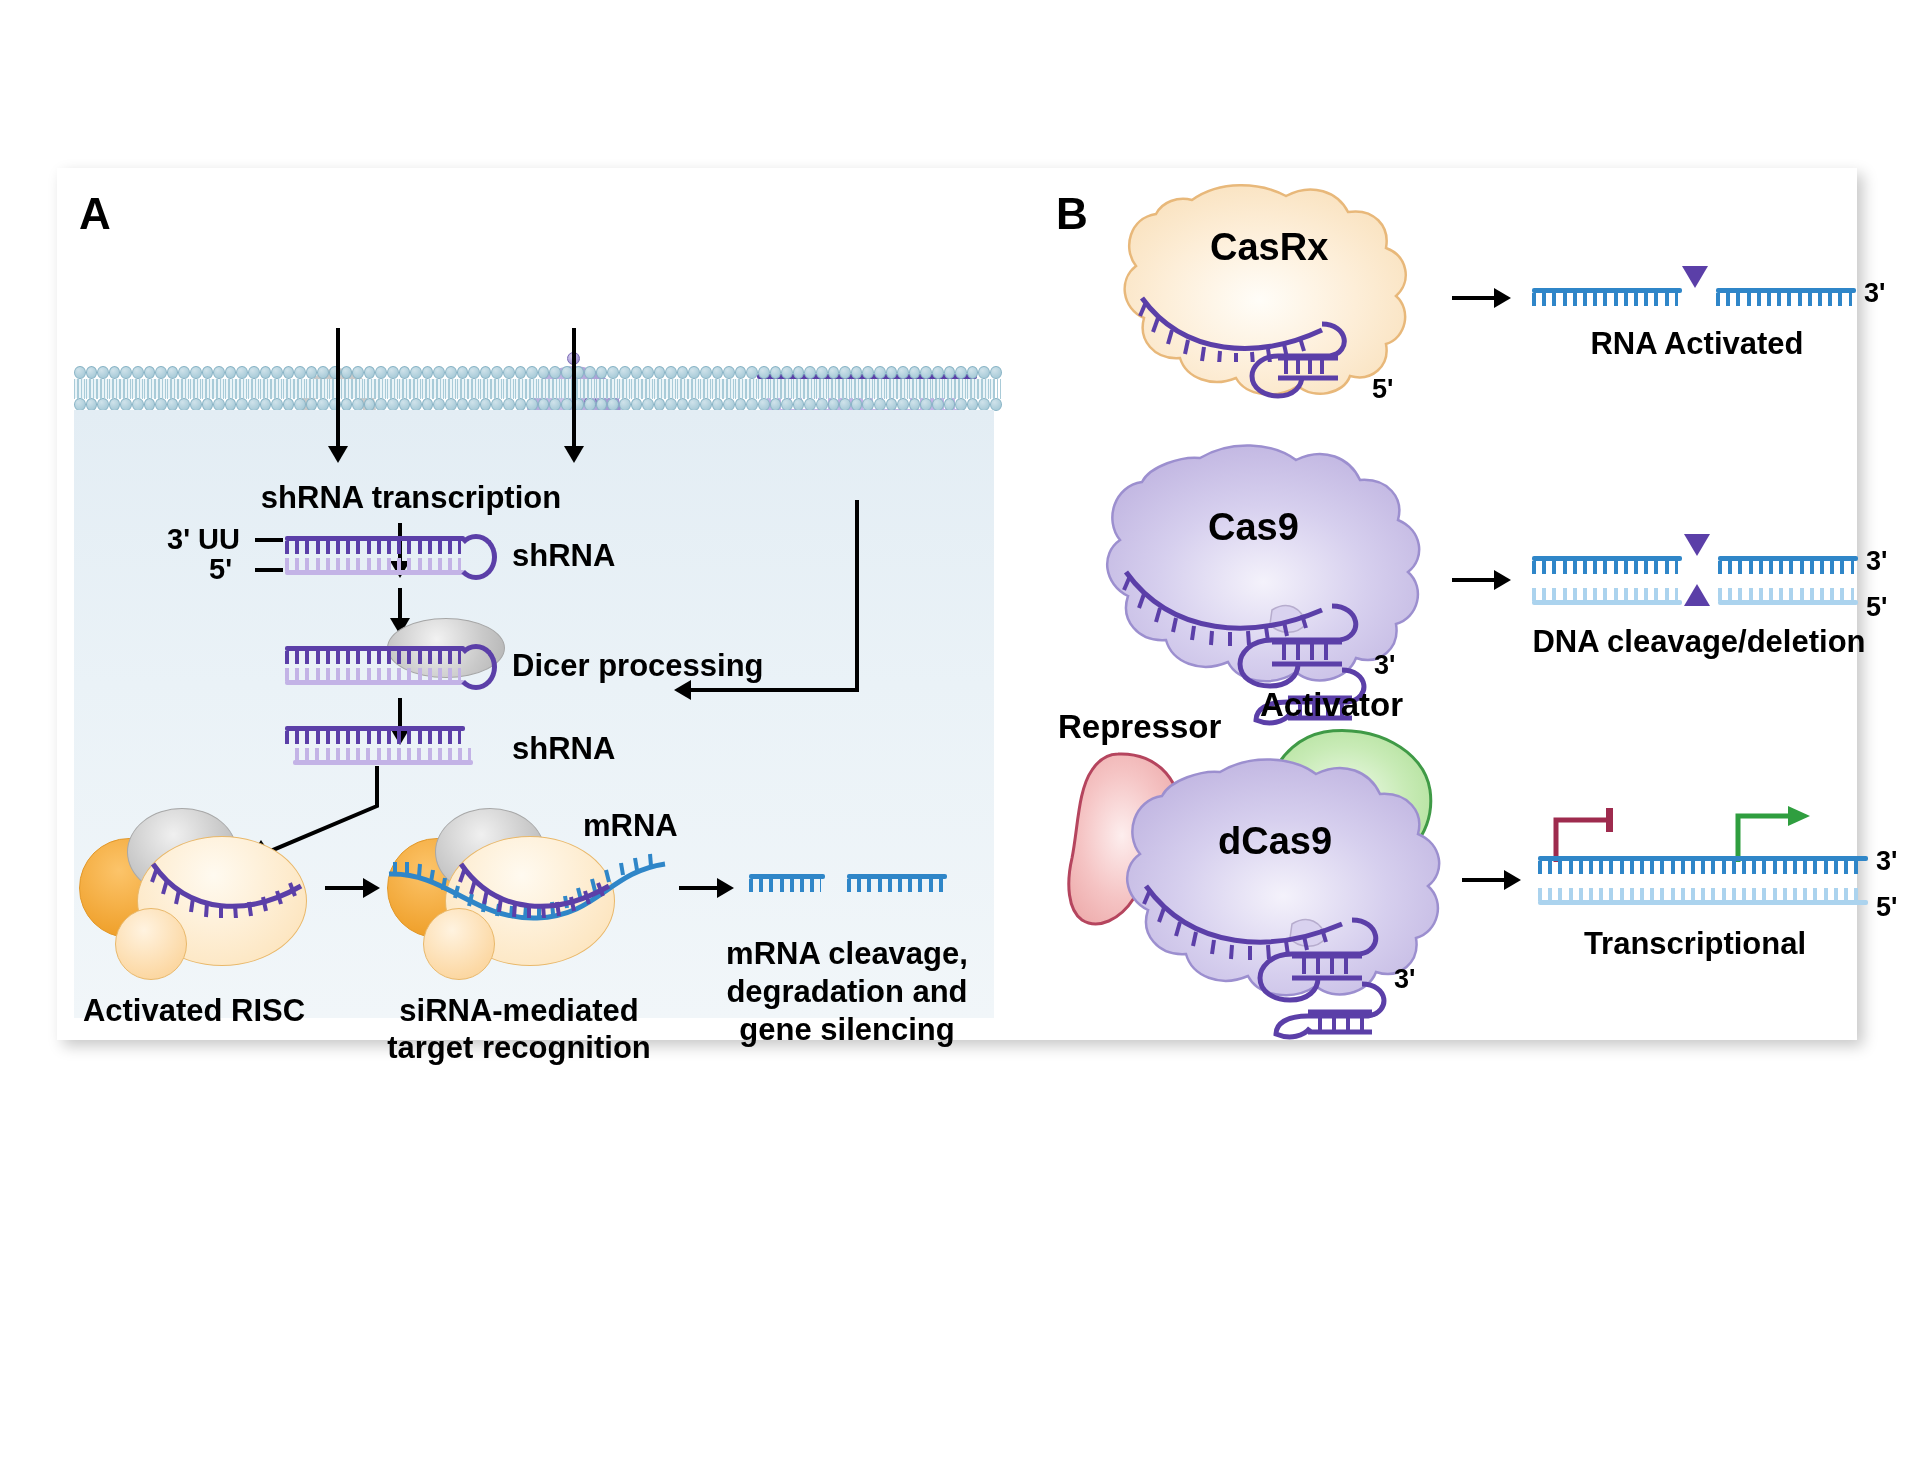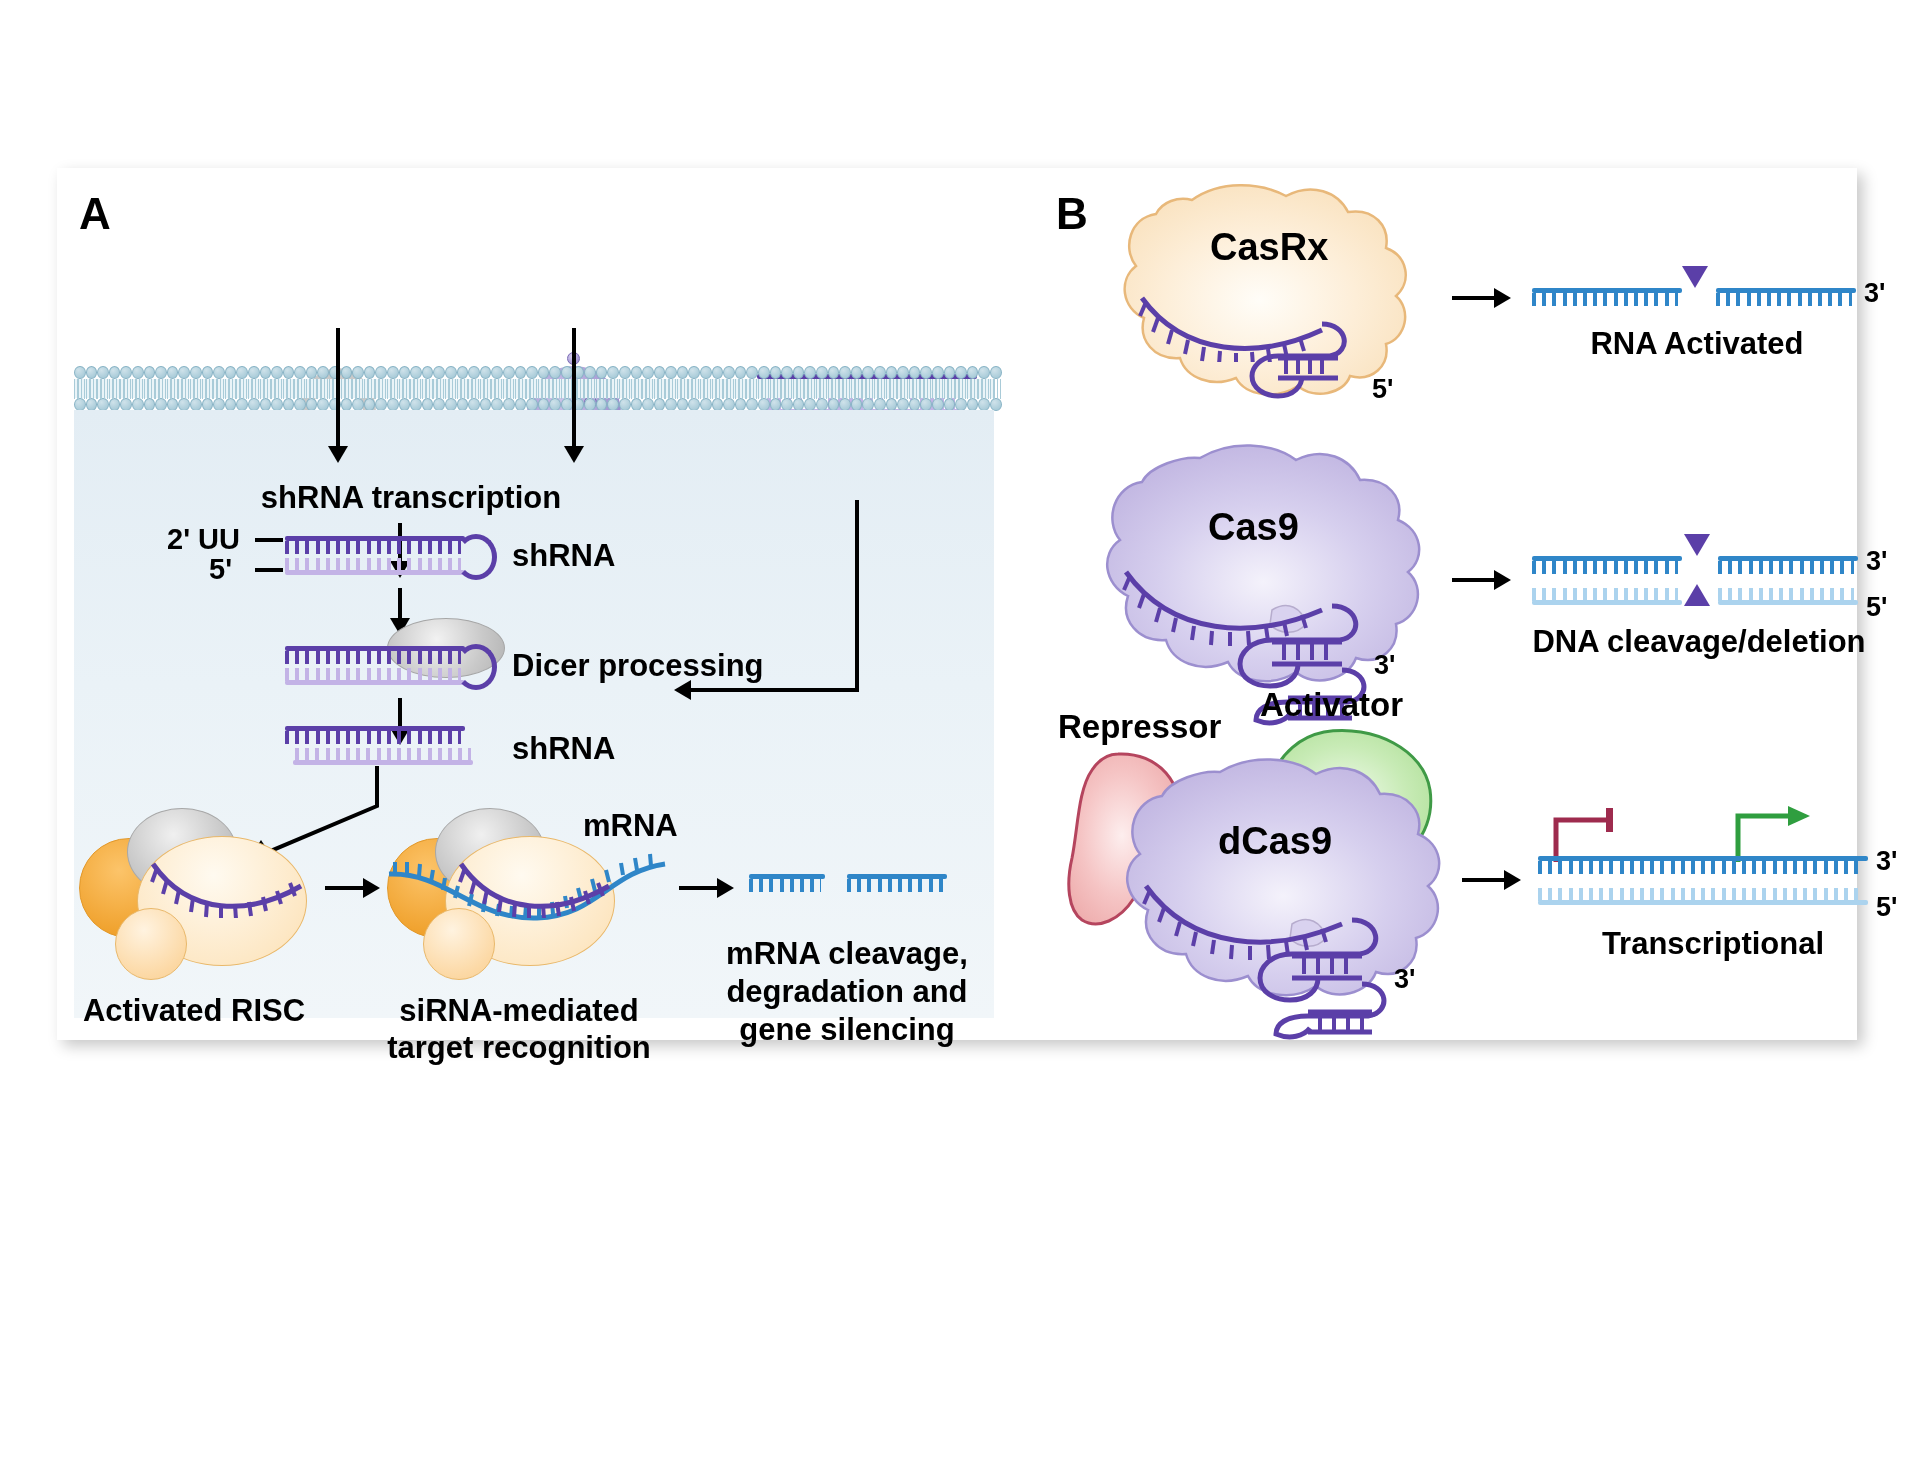--- a/index.html
+++ b/index.html
@@ -464,21 +464,21 @@
 
     <div class="arrow-v" style="left:279px;top:160px;height:120px;"></div>
     <div class="arrow-v" style="left:515px;top:160px;height:120px;"></div>
 
     <div style="position:absolute;left:798px;top:332px;width:4px;height:192px;background:#000;"></div>
     <div class="arrow-h left" style="left:632px;top:520px;width:170px;"></div>
 
     <div class="lbl c" style="left:343px;top:312px;font-size:31px;margin-left:11px;">shRNA transcription</div>
     <div class="arrow-v" style="left:341px;top:355px;height:40px;"></div>
 
-    <div class="lbl" style="left:110px;top:355px;font-size:29px;">2' UU</div>
+    <div class="lbl" style="left:110px;top:355px;font-size:29px;">3' UU</div>
     <div style="position:absolute;left:198px;top:370px;width:28px;height:4px;background:#000;"></div>
     <div class="lbl" style="left:152px;top:385px;font-size:29px;">5'</div>
     <div style="position:absolute;left:198px;top:400px;width:28px;height:4px;background:#000;"></div>
 
     <div class="duplex" style="left:228px;top:368px;width:180px;height:44px;">
       <div class="strand bar-dark" style="top:0;width:180px;"></div>
       <div class="teeth dark" style="top:5px;width:176px;"></div>
       <div class="strand bar-light" style="top:34px;width:180px;"></div>
       <div class="teeth light" style="top:22px;width:176px;"></div>
     </div>
@@ -825,17 +825,17 @@
 
     <div class="duplex" style="left:496px;top:688px;width:330px;height:52px;">
       <div class="strand bar-blue" style="top:0;width:330px;"></div>
       <div class="teeth blue" style="top:5px;width:326px;"></div>
       <div class="strand bar-paleblue" style="top:44px;width:330px;"></div>
       <div class="teeth paleblue" style="top:32px;width:326px;"></div>
     </div>
     <div class="prime" style="left:834px;top:678px;">3'</div>
     <div class="prime" style="left:834px;top:724px;">5'</div>
 
-    <div class="outlbl" style="left:486px;top:758px;width:370px;">Transcriptional</div>
+    <div class="outlbl" style="left:468px;top:758px;width:370px;">Transcriptional</div>
   </div>
 
  </div>
 </div>
 
 </body></html>

